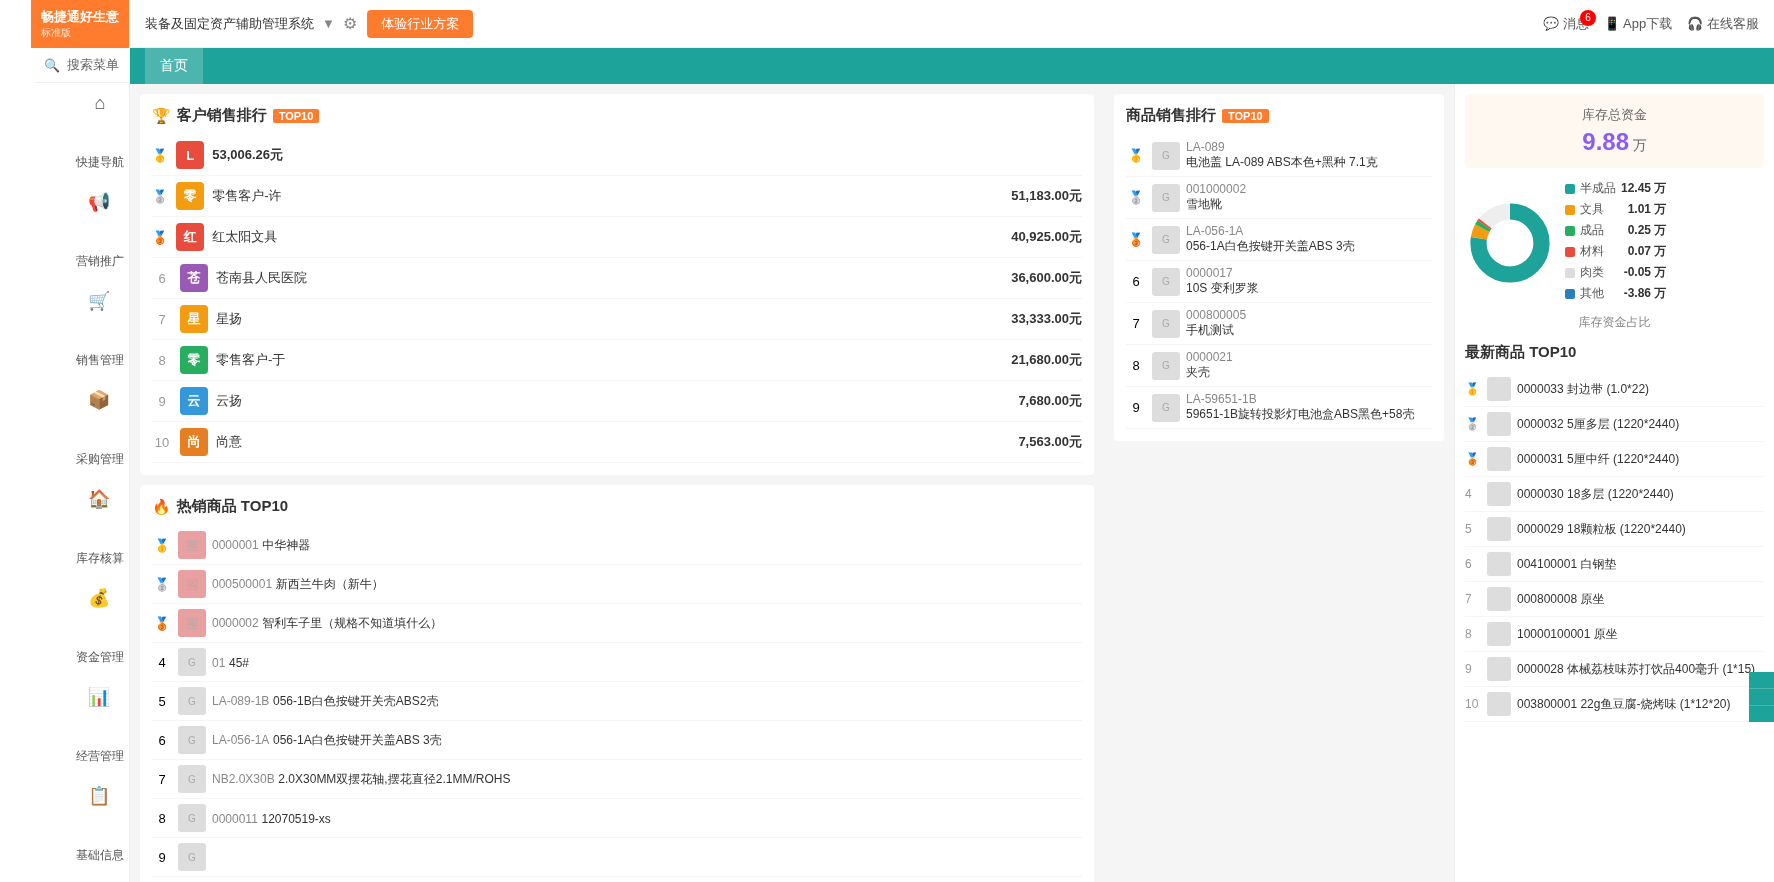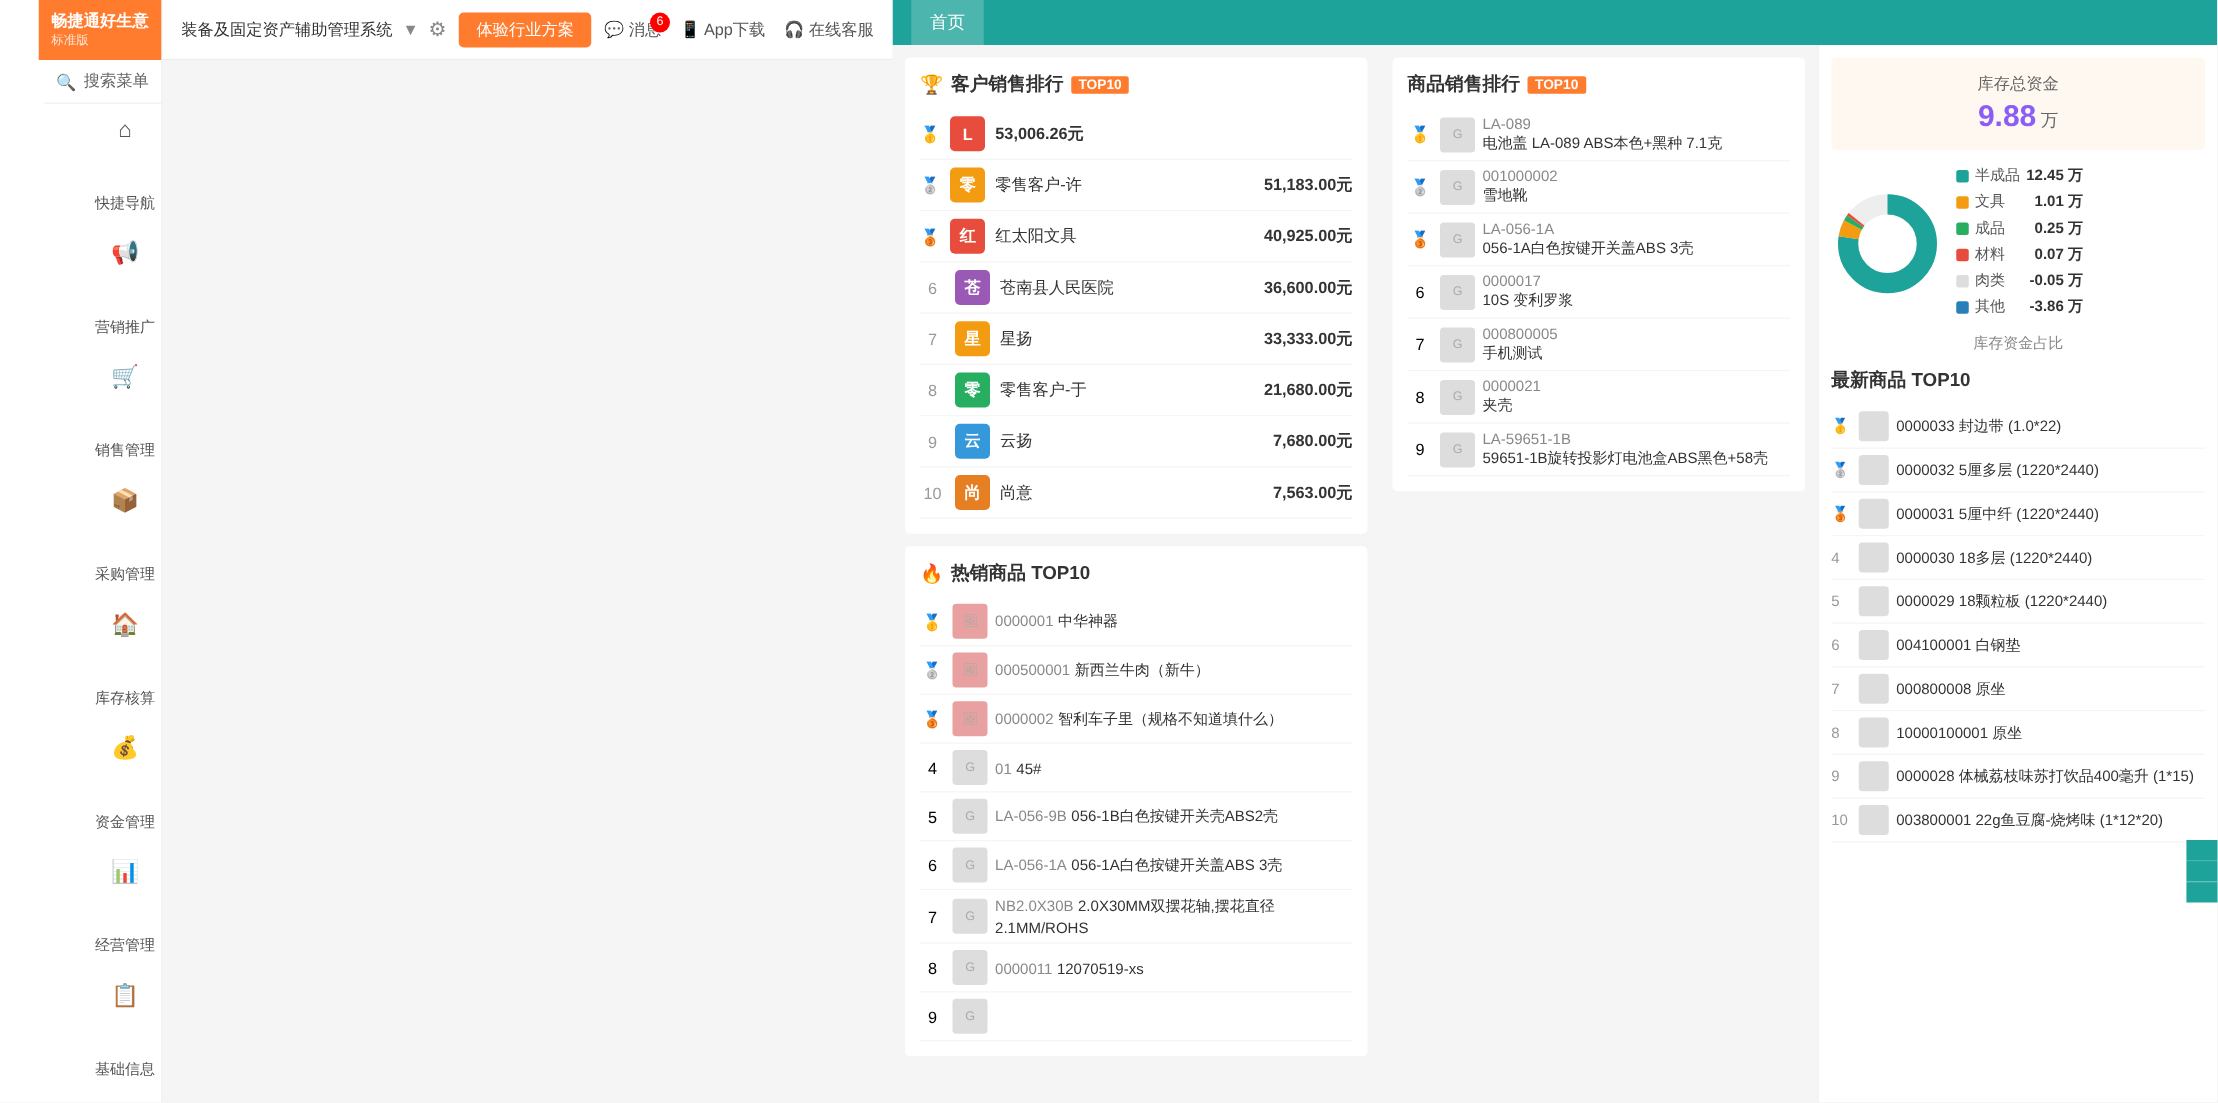--- a/index.html
+++ b/index.html
@@ -11,21 +11,21 @@
     .sidebar-logo .logo-text { font-weight: bold; font-size: 13px; }
     .sidebar-logo .logo-sub { font-size: 10px; color: rgba(255,255,255,0.8); }
     .sidebar-search { padding: 8px 10px; border-bottom: 1px solid #f0f0f0; }
     .sidebar-search-btn { display: flex; align-items: center; gap: 6px; color: #666; cursor: pointer; font-size: 13px; }
     .sidebar-nav { flex: 1; overflow-y: auto; }
     .nav-item { display: flex; flex-direction: column; align-items: center; padding: 10px 5px; cursor: pointer; color: #555; border-left: 3px solid transparent; transition: all 0.2s; }
     .nav-item .nav-icon { font-size: 18px; margin-bottom: 3px; }
     .nav-item .nav-label { font-size: 12px; margin-top: 37px; }
 
     
-    .main-area { flex: 1; display: flex; overflow: hidden; }
+    .main-area { flex: 1; display: flex; flex-direction: column; overflow: hidden; }
     .topbar { height: 48px; background: #fff; border-bottom: 1px solid #eee; display: flex; align-items: center; padding: 0 15px; gap: 10px; flex-shrink: 0; }
     .topbar-system { display: flex; align-items: center; gap: 8px; color: #333; font-size: 13px; }
     .topbar-gear { color: #888; font-size: 16px; cursor: pointer; }
     .topbar-trial { background: #ff7b2d; color: #fff; border: none; border-radius: 4px; padding: 5px 14px; font-size: 13px; cursor: pointer; }
     .topbar-right { margin-left: auto; display: flex; align-items: center; gap: 15px; color: #555; font-size: 13px; }
     .topbar-badge { position: relative; }
     .topbar-badge .badge { position: absolute; top: -5px; right: -7px; background: red; color: #fff; border-radius: 50%; font-size: 10px; width: 16px; height: 16px; display: flex; align-items: center; justify-content: center; }
 
     
     .page-nav { background: #1ea39a; color: #fff; height: 36px; display: flex; align-items: center; padding: 0 15px; flex-shrink: 0; font-size: 14px; }
@@ -283,21 +283,21 @@
       <div class="goods-img" style="background:#ddd">G</div>
       <div class="goods-info">
         <span class="goods-code">01</span>
         <span class="goods-name"> 45#</span>
       </div>
     </div>
               <div class="goods-row">
       <span style="width:20px;text-align:center;">5</span>
       <div class="goods-img" style="background:#ddd">G</div>
       <div class="goods-info">
-        <span class="goods-code">LA-056-9B</span>
+        <span class="goods-code">LA-089-1B</span>
         <span class="goods-name"> 056-1B白色按键开关壳ABS2壳</span>
       </div>
     </div>
               <div class="goods-row">
       <span style="width:20px;text-align:center;">6</span>
       <div class="goods-img" style="background:#ddd">G</div>
       <div class="goods-info">
         <span class="goods-code">LA-056-1A</span>
         <span class="goods-name"> 056-1A白色按键开关盖ABS 3壳</span>
       </div>

